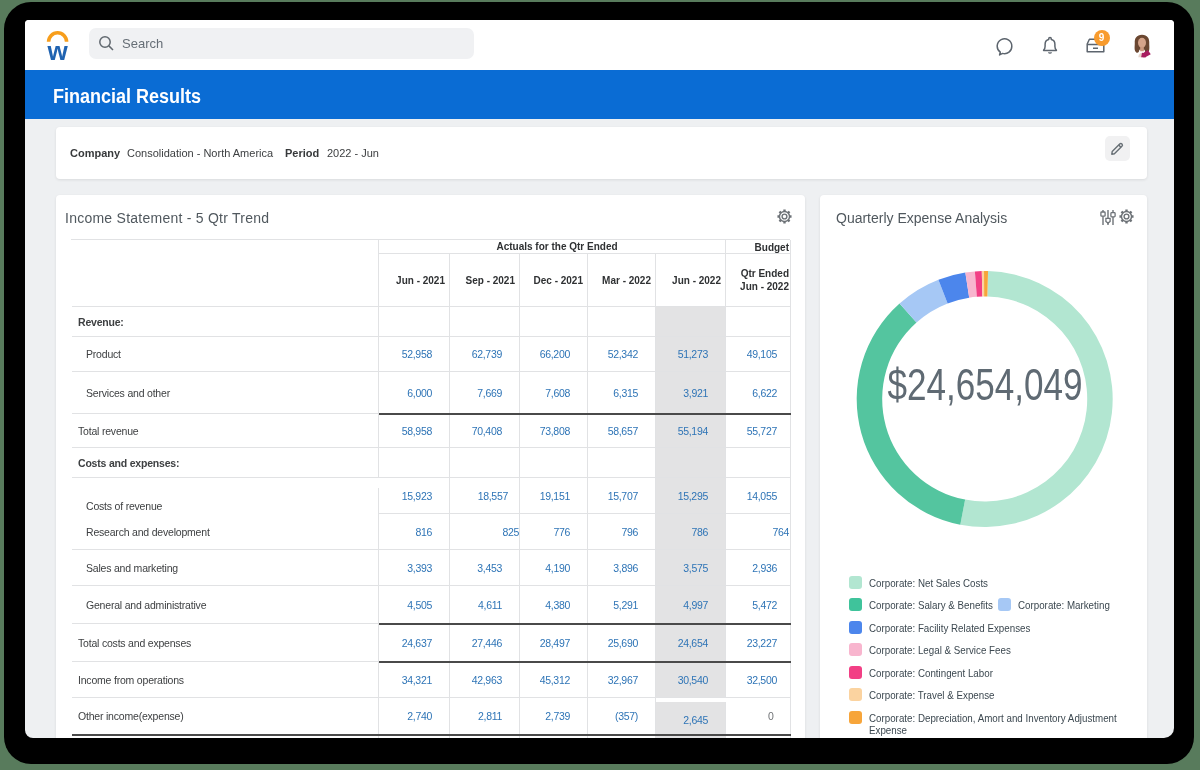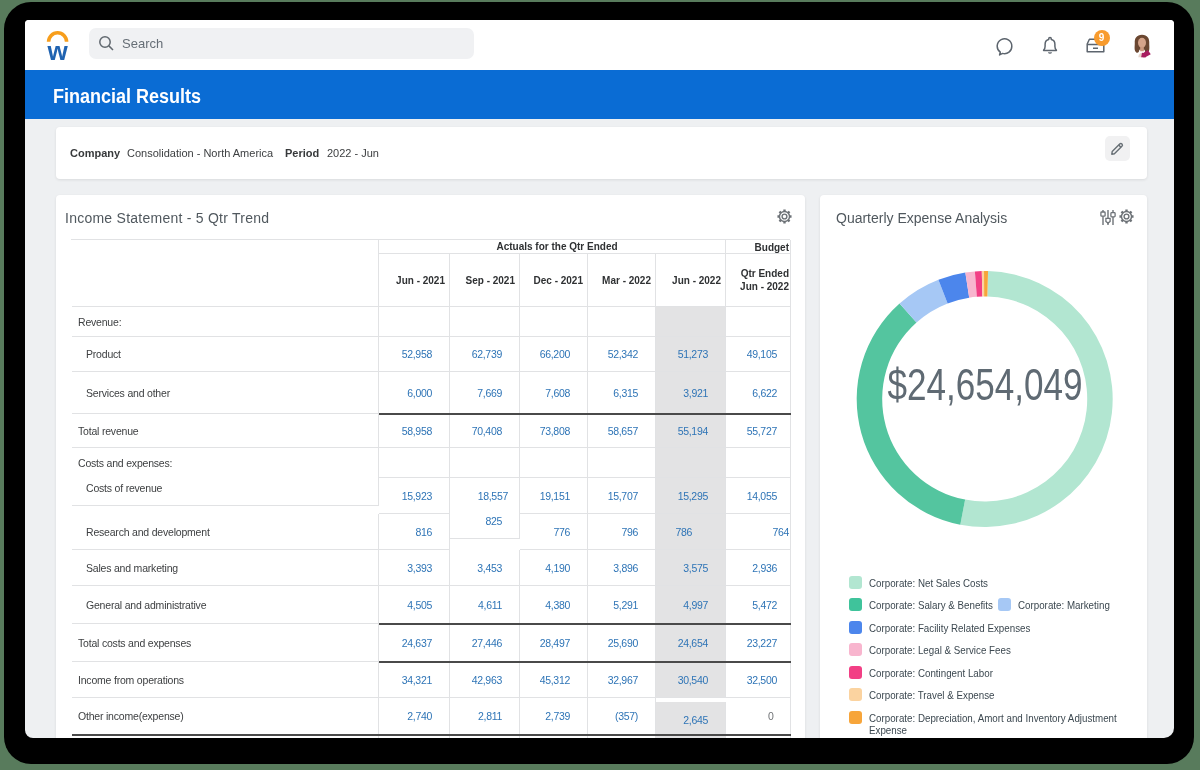--- a/index.html
+++ b/index.html
@@ -11,21 +11,21 @@
 .search { position:absolute; left:64px; top:8px; width:385px; height:31px; background:#f0f1f3; border-radius:7px; }
 .search svg { position:absolute; left:9px; top:7px; }
 .search span { position:absolute; left:33px; top:8px; font-size:13px; color:#666e76; }
 .card { position:absolute; background:#fff; border-radius:4px; box-shadow:0 1px 3px rgba(0,0,0,.09); }
 .ctitle { font-size:14px; color:#50585e; }
 .grid { position:absolute; left:15px; top:44px; border-left:1px solid #e1e2e4; border-top:1px solid #e1e2e4; }
 .c { position:absolute; border-right:1px solid #e1e2e4; border-bottom:1px solid #e1e2e4; background:#fff; }
 .hdr { font-weight:bold; font-size:10px; color:#2f3133; }
 .hq { display:flex; flex-direction:column; justify-content:center; text-align:right; padding-right:4px; line-height:13px; }
 .lbl { font-size:10.5px; letter-spacing:-.2px; color:#3e4042; display:flex; align-items:center; padding-left:6px; }
-.lbl.sec { font-weight:normal;text-align:right; }
+.lbl.sec { font-weight:bold;text-align:right; }
 .lbl.ind { padding-left:14px;text-align:right; }
 .num { font-size:10.5px; letter-spacing:-.3px; color:#2e74b6; display:flex; align-items:center; justify-content:flex-end; }
 .num.style2 { color:#6f7275; }
 .num.hl { background:#e3e3e4; }
 .dark { position:absolute; height:2px; background:#4a4a4a; }
 .leg { position:absolute; left:29px; height:14px; }
 .sw { position:absolute; left:0; top:0; width:13px; height:13px; border-radius:3px; }
 .lt { position:absolute; left:19.5px; top:1px; font-size:11.5px; color:#3c4850; width:290px; line-height:12px; display:block; transform:scaleX(.85); transform-origin:0 0; }
 .icon { position:absolute; }
 </style></head><body>
@@ -139,33 +139,33 @@
         <div class="c num hl" style="left:584px;top:174px;width:70px;height:34px;padding-right:17px">55,194</div>
         <div class="c num " style="left:654px;top:174px;width:65px;height:34px;padding-right:13px">55,727</div>
         <div class="dark" style="left:307px;top:173px;width:412px"></div>
         <div class="c lbl sec" style="left:0;top:208px;width:307px;height:30px">Costs and expenses:</div>
         <div class="c num " style="left:307px;top:208px;width:71px;height:30px;padding-right:17px"></div>
         <div class="c num " style="left:378px;top:208px;width:70px;height:30px;padding-right:17px"></div>
         <div class="c num " style="left:448px;top:208px;width:68px;height:30px;padding-right:17px"></div>
         <div class="c num " style="left:516px;top:208px;width:68px;height:30px;padding-right:17px"></div>
         <div class="c num hl" style="left:584px;top:208px;width:70px;height:30px;padding-right:17px"></div>
         <div class="c num " style="left:654px;top:208px;width:65px;height:30px;padding-right:13px"></div>
-        <div class="c lbl ind" style="left:0;top:230px;width:307px;height:36px">Costs of revenue</div>
+        <div class="c lbl ind" style="left:0;top:248px;width:307px;height:36px">Costs of revenue</div>
         <div class="c num " style="left:307px;top:238px;width:71px;height:36px;padding-right:17px">15,923</div>
         <div class="c num " style="left:378px;top:238px;width:70px;height:36px;padding-right:11px">18,557</div>
         <div class="c num " style="left:448px;top:238px;width:68px;height:36px;padding-right:17px">19,151</div>
         <div class="c num " style="left:516px;top:238px;width:68px;height:36px;padding-right:17px">15,707</div>
         <div class="c num hl" style="left:584px;top:238px;width:70px;height:36px;padding-right:17px">15,295</div>
         <div class="c num " style="left:654px;top:238px;width:65px;height:36px;padding-right:13px">14,055</div>
         <div class="c lbl ind" style="left:0;top:274px;width:307px;height:36px">Research and development</div>
         <div class="c num " style="left:307px;top:274px;width:71px;height:36px;padding-right:17px">816</div>
-        <div class="c num " style="left:378px;top:263px;width:70px;height:36px;padding-right:17px">825</div>
+        <div class="c num " style="left:378px;top:274px;width:70px;height:36px;">825</div>
         <div class="c num " style="left:448px;top:274px;width:68px;height:36px;padding-right:17px">776</div>
         <div class="c num " style="left:516px;top:274px;width:68px;height:36px;padding-right:17px">796</div>
-        <div class="c num hl" style="left:584px;top:274px;width:70px;height:36px;padding-right:33px">786</div>
+        <div class="c num hl" style="left:584px;top:274px;width:70px;height:36px;padding-right:17px">786</div>
         <div class="c num " style="left:654px;top:274px;width:65px;height:36px;padding-right:1px">764</div>
         <div class="c lbl ind" style="left:0;top:310px;width:307px;height:36px">Sales and marketing</div>
         <div class="c num " style="left:307px;top:310px;width:71px;height:36px;padding-right:17px">3,393</div>
         <div class="c num " style="left:378px;top:310px;width:70px;height:36px;padding-right:17px">3,453</div>
         <div class="c num " style="left:448px;top:310px;width:68px;height:36px;padding-right:17px">4,190</div>
         <div class="c num " style="left:516px;top:310px;width:68px;height:36px;padding-right:17px">3,896</div>
         <div class="c num hl" style="left:584px;top:310px;width:70px;height:36px;padding-right:17px">3,575</div>
         <div class="c num " style="left:654px;top:310px;width:65px;height:36px;padding-right:13px">2,936</div>
         <div class="c lbl ind" style="left:0;top:346px;width:307px;height:38px">General and administrative</div>
         <div class="c num " style="left:307px;top:346px;width:71px;height:38px;padding-right:17px">4,505</div>

